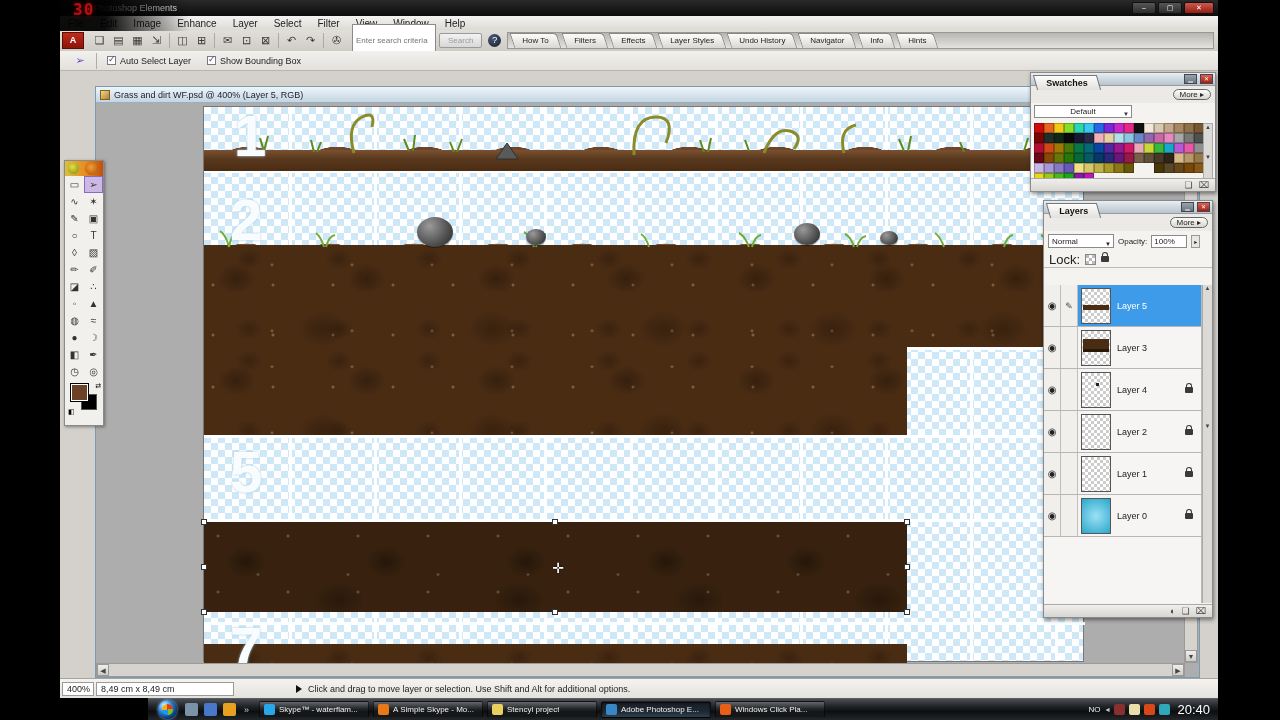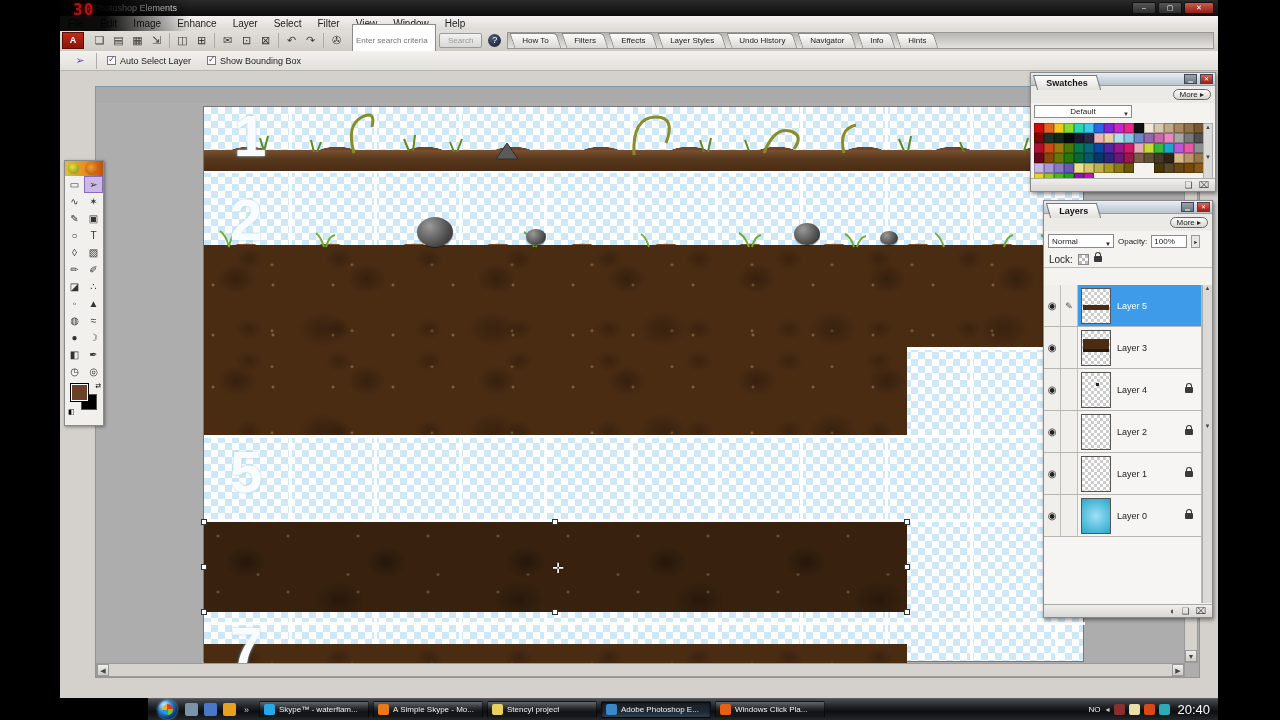--- a/index.html
+++ b/index.html
@@ -119,21 +119,21 @@
   .sw.empty{background:#f4f3f0;border-color:transparent;}
   .swscroll{position:absolute;right:2px;top:20px;width:10px;height:62px;background:#dcdad6;border:1px solid #aaa;font-size:6px;color:#444;text-align:center;}
   .pfoot{position:absolute;left:0;right:0;bottom:0;height:13px;border-top:1px solid #aaa;background:linear-gradient(#f0efec,#d8d6d2);display:flex;justify-content:flex-end;align-items:center;gap:6px;padding-right:6px;font-size:9px;color:#444;}
 
   
   .lyrctl{height:20px;display:flex;align-items:center;gap:4px;padding:0 4px;font-size:8px;color:#222;}
   .blendsel{width:66px;height:14px;border:1px solid #8a8a8a;background:#fff;font-size:8px;padding:0 3px;line-height:13px;position:relative;}
   .blendsel .dd{position:absolute;right:2px;top:3px;font-size:6px;}
   .opbox{width:36px;height:13px;border:1px solid #8a8a8a;background:#fff;font-size:8px;line-height:12px;padding:0 2px;}
   .opspin{width:9px;height:13px;border:1px solid #999;background:#e8e6e2;font-size:6px;line-height:12px;text-align:center;}
-  .lockrow{height:17px;display:flex;align-items:center;gap:5px;padding:0 5px;font-size:10px;color:#222;border-bottom:1px solid #bbb;}
+  .lockrow{height:17px;display:flex;align-items:center;gap:5px;padding:0 5px;font-size:13px;color:#222;border-bottom:1px solid #bbb;}
   .lockchk{width:11px;height:11px;border:1px solid #888;background:
      conic-gradient(#fff 0 25%,#bbb 0 50%,#fff 0 75%,#bbb 0) ;background-size:6px 6px;}
   .mini-lock{width:8px;height:6px;background:#3a3a3a;border-radius:1px;position:relative;}
   .mini-lock::before{content:"";position:absolute;left:1px;top:-4px;width:4px;height:4px;border:1.5px solid #3a3a3a;border-bottom:none;border-radius:3px 3px 0 0;}
   .lyrlist{position:absolute;left:0;right:10px;top:54px;bottom:14px;background:#f6f5f3;overflow:hidden;border-right:1px solid #bbb;}
   .lyrrow{height:42px;border-bottom:1px solid #b8b6b2;display:flex;align-items:center;position:relative;}
   .lyrrow.sel{background:#3d9be9;}
   .eyecol{width:17px;height:100%;border-right:1px solid #c0beba;display:flex;align-items:center;justify-content:center;background:#f0efec;}
   .eye{font-size:10px;color:#222;}
   .linkcol{width:17px;height:100%;border-right:1px solid #c0beba;display:flex;align-items:center;justify-content:center;color:#444;font-size:9px;background:#f0efec;}
@@ -259,20 +259,24 @@
         <span class="cb"></span>
         <span>Auto Select Layer</span>
       </span>
       <span class="obitem">
         <span class="cb"></span>
         <span>Show Bounding Box</span>
       </span>
     </div>
 
     <div class="docwin">
+      <div class="doc-titlebar">
+        <span class="docico"></span>
+        <span>Grass and dirt WF.psd @ 400% (Layer 5, RGB)</span>
+      </div>
       <div class="doc-body">
         <div class="canvas" id="canvas">
 
         <div class="gridv" style="left: 85px;"></div>
             <div class="gridv" style="left: 170px;"></div>
             <div class="gridv" style="left: 255px;"></div>
             <div class="gridv" style="left: 340px;"></div>
             <div class="gridv" style="left: 426px;"></div>
             <div class="gridv" style="left: 511px;"></div>
             <div class="gridv" style="left: 596px;"></div>
@@ -602,20 +606,28 @@
           </div>
         <div class="lyrscroll">▲<br><br><br><br><br><br><br><br><br><br><br><br><br><br><br><br><br><br><br><br><br><br><br>▼</div>
         <div class="pfoot">
           <span>◐</span>
           <span>❏</span>
           <span>⌧</span>
         </div>
       </div>
     </div>
 
+    <div class="statusbar">
+      <span class="statbox statzoom">400%</span>
+      <span class="statbox statsize">8,49 cm x 8,49 cm</span>
+      <span class="stathint">
+        <span class="playtri"></span>
+        <span>Click and drag to move layer or selection.  Use Shift and Alt for additional options.</span>
+      </span>
+    </div>
 
     <div class="corner-shade"></div>
     <div class="rec-timer">30</div>
   </div>
 
   <div class="taskbar">
     <span class="orb"></span>
     <span id="quicklaunch" style="display:flex;align-items:center;">
         <span class="qlico" style="background: rgb(122, 147, 168);"></span>
         <span class="qlico" style="background: rgb(74, 120, 200);"></span>

